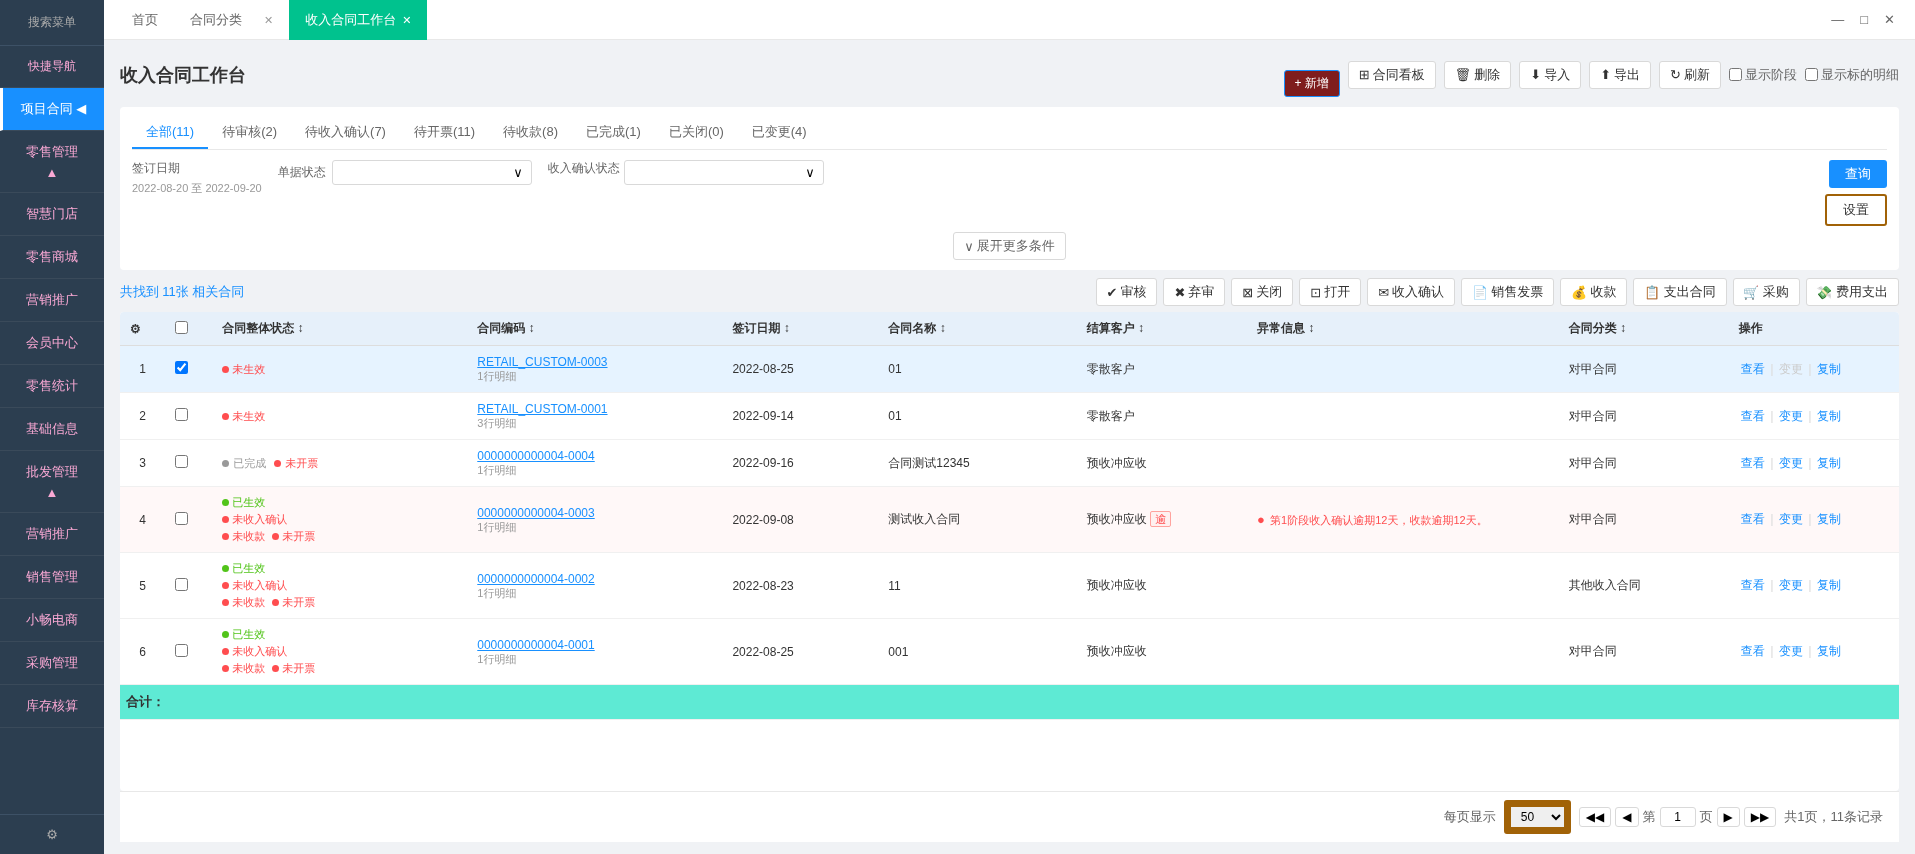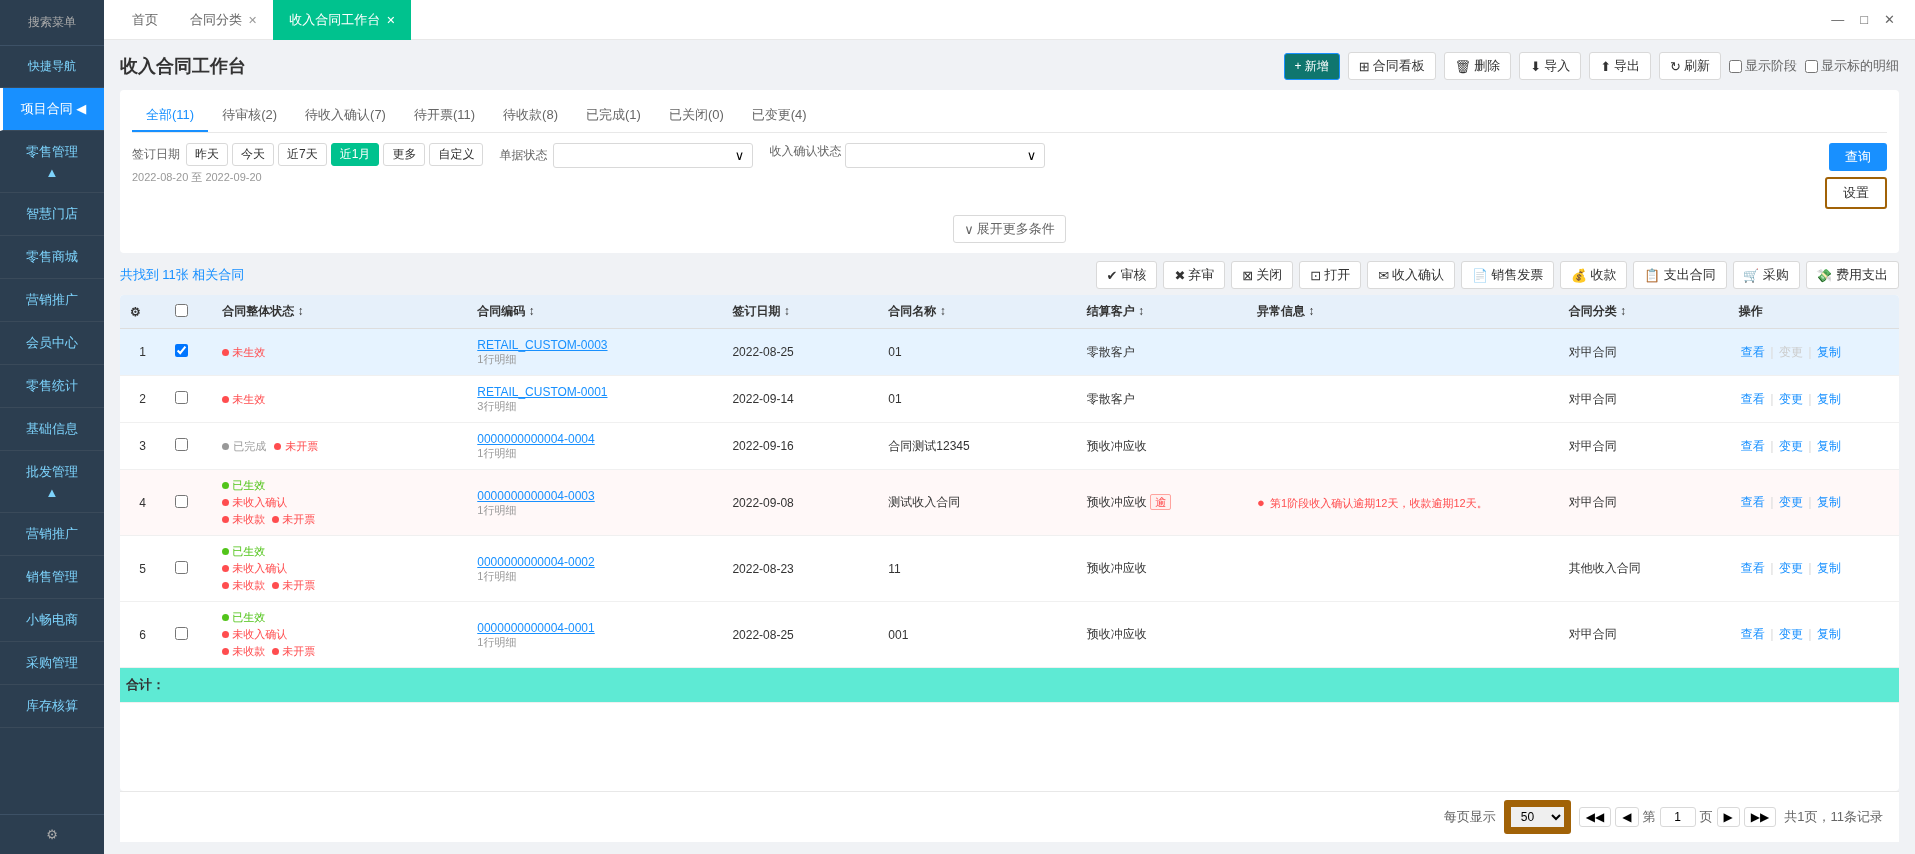--- a/index.html
+++ b/index.html
@@ -1,42 +1,42 @@
 <!DOCTYPE html>
 <html><head>
   <meta charset="utf-8">
   <style>
     * { box-sizing: border-box; margin: 0; padding: 0; font-family: 'Microsoft YaHei', Arial, sans-serif; font-size: 13px; }
     body { display: flex; height: 854px; overflow: hidden; background: #f0f2f5; }
 
     
     .sidebar { width: 104px; background: #2c3e50; display: flex; flex-direction: column; color: #ccc; flex-shrink: 0; }
     .sidebar-search { padding: 14px 8px; text-align: center; color: #aaa; font-size: 12px; border-bottom: 1px solid #3d5166; cursor: pointer; }
-    .sidebar-nav-item { padding: 12px 8px; text-align: center; font-size: 12px; color: #7dd3fc; cursor: pointer; border-bottom: 1px solid #3a4a5a; }
+    .sidebar-nav-item { padding: 12px 8px; text-align: center; font-size: 12px; color: #f9a8d4; cursor: pointer; border-bottom: 1px solid #3a4a5a; }
     .sidebar-nav-item.active { background: #1890ff; color: #fff; border-left: 3px solid #fff; }
     .sidebar-nav-item.has-arrow { display: flex; align-items: center; justify-content: center; gap: 4px; flex-direction: column; }
     .sidebar-bottom { margin-top: auto; padding: 12px 8px; text-align: center; border-top: 1px solid #3d5166; cursor: pointer; color: #aaa; }
 
     
     .main { flex: 1; display: flex; flex-direction: column; overflow: hidden; }
 
     
     .top-tabs { display: flex; align-items: center; background: #fff; border-bottom: 1px solid #e8e8e8; padding: 0 12px; height: 40px; flex-shrink: 0; }
     .top-tab { padding: 0 16px; height: 40px; line-height: 40px; cursor: pointer; font-size: 13px; color: #666; }
     .top-tab.active { background: #00c28e; color: #fff; display: flex; align-items: center; gap: 6px; }
 
     
     .page-content { flex: 1; overflow: hidden; display: flex; flex-direction: column; padding: 12px 16px; background: #f0f2f5; }
 
     
     .page-header { display: flex; align-items: center; justify-content: space-between; margin-bottom: 10px; }
     .page-title { font-size: 18px; font-weight: bold; color: #333; }
     .header-actions { display: flex; align-items: center; gap: 8px; }
     .header-btn { display: flex; align-items: center; gap: 3px; padding: 4px 10px; border: 1px solid #d9d9d9; background: #fff; border-radius: 3px; cursor: pointer; color: #333; font-size: 12px; }
-    .header-btn.primary { background: #0f766e; color: #fff; border-color: #1890ff; }
+    .header-btn.primary { background: #7f1d1d; color: #fff; border-color: #1890ff; margin-top: 18px; }
     .checkbox-label { display: flex; align-items: center; gap: 3px; font-size: 12px; color: #666; cursor: pointer; }
 
     
     .filter-section { background: #fff; border-radius: 4px; padding: 10px 12px; margin-bottom: 8px; }
     .status-tabs { display: flex; gap: 0; border-bottom: 1px solid #e8e8e8; margin-bottom: 10px; }
     .status-tab { padding: 6px 14px; cursor: pointer; font-size: 13px; color: #666; border-bottom: 2px solid transparent; }
     .status-tab.active { color: #1890ff; border-bottom: 2px solid #1890ff; }
     .filter-label { font-size: 12px; color: #666; white-space: nowrap; }
     .filter-date-btns { display: flex; gap: 4px; align-items: center; }
     .date-btn { padding: 2px 8px; border: 1px solid #d9d9d9; background: #fff; border-radius: 3px; cursor: pointer; font-size: 12px; color: #333; }
@@ -155,21 +155,21 @@
     <span>⚙</span>
   </div>
 </div>
 
 <div class="main">
 
   <div class="top-tabs">
     <div class="top-tab">
       <span>首页</span>
     </div>
-    <div class="top-tab" style="display:flex;align-items:center;gap:6px;">
+    <div class="top-tab" style="display:flex;align-items:center;gap:22px;">
       <span>合同分类</span>
       <span style="font-size:11px;color:#999;">✕</span>
     </div>
     <div class="top-tab active" style="display:flex;align-items:center;gap:6px;">
       <span>收入合同工作台</span>
       <span style="font-size:11px;">✕</span>
     </div>
     <div style="flex:1;"></div>
     <div style="cursor:pointer;padding:0 8px;color:#666;">—</div>
     <div style="cursor:pointer;padding:0 8px;color:#666;">□</div>
@@ -225,28 +225,20 @@
         <div class="status-tab">已关闭(0)</div>
         <div class="status-tab">已变更(4)</div>
       </div>
 
       <div style="display:flex; align-items:flex-start; justify-content:space-between;">
         <div style="display:flex; align-items:flex-start; gap:16px; flex-wrap:wrap;">
 
           <div style="display:flex; flex-direction:column; gap:2px;">
             <div style="display:flex; align-items:center; gap:6px;">
               <span class="filter-label">签订日期</span>
-              <div class="filter-date-btns">
-                <button class="date-btn">昨天</button>
-                <button class="date-btn">今天</button>
-                <button class="date-btn">近7天</button>
-                <button class="date-btn active">近1月</button>
-                <button class="date-btn">更多</button>
-                <button class="date-btn">自定义</button>
-              </div>
             </div>
             <div class="date-range" style="">2022-08-20 至 2022-09-20</div>
           </div>
 
           <div style="display:flex; align-items:center; gap:6px;">
             <span class="filter-label">单据状态</span>
             <div class="filter-select filter-select-wide">
               <span></span>
               <span>∨</span>
             </div>

